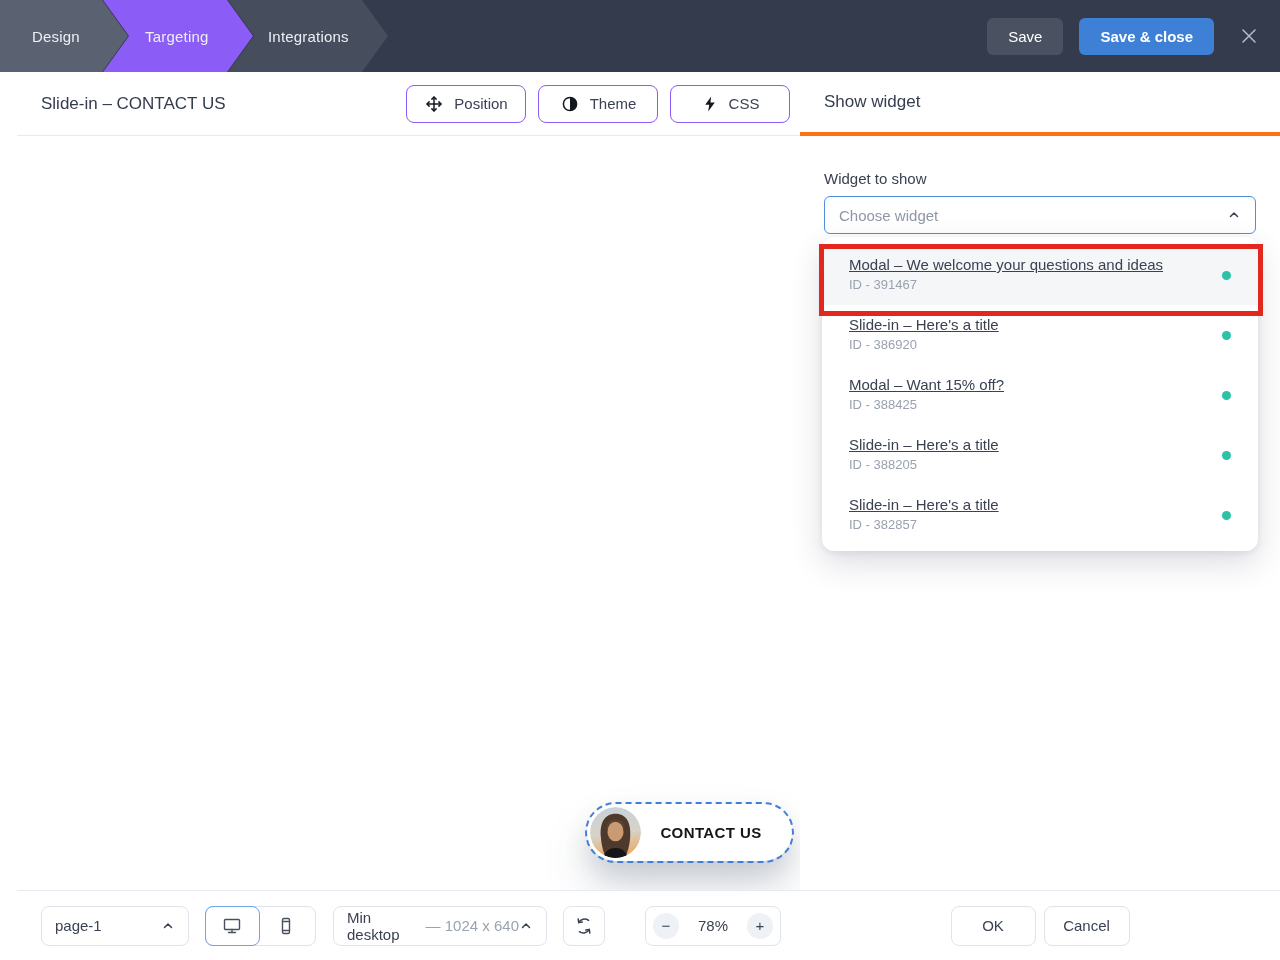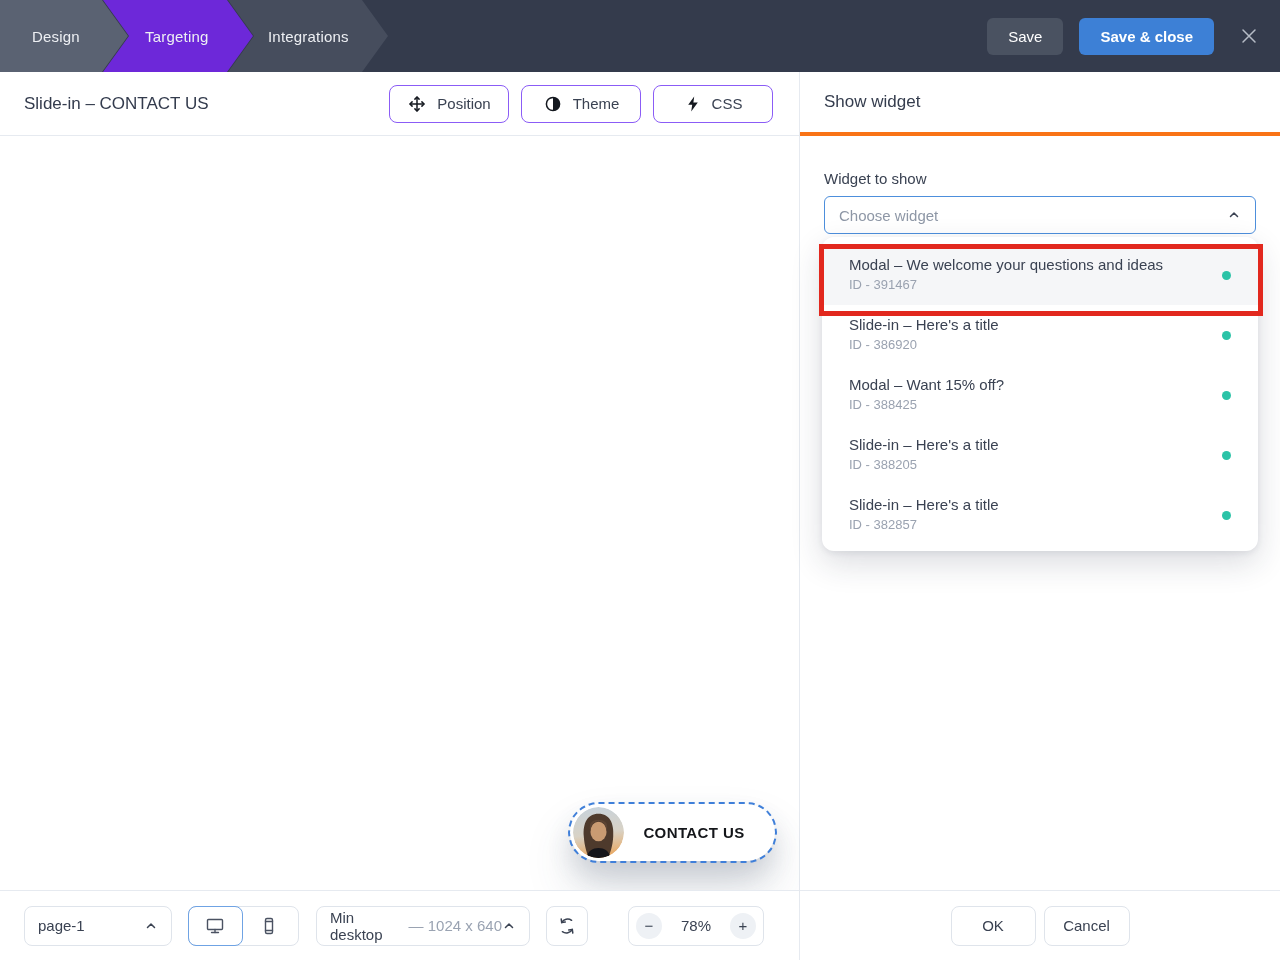--- a/index.html
+++ b/index.html
@@ -15,38 +15,38 @@
     position:absolute; left:0; top:0; width:1280px; height:72px;
     background:#343B4C; display:flex; align-items:center;
   }
   .tabs { display:flex; height:72px; }
   .tab {
     height:72px; display:flex; align-items:center;
     color:#EDEFF3; font-size:15px; letter-spacing:.2px; cursor:pointer;
   }
   .tab.t1 { width:128px; padding-left:32px; background:#5A6272; z-index:3;
     clip-path: polygon(0 0, calc(100% - 26px) 0, 100% 50%, calc(100% - 26px) 100%, 0 100%); }
-  .tab.t2 { width:150px; padding-left:42px; background:#6d28d9; z-index:2; margin-left:-25px;
+  .tab.t2 { width:150px; padding-left:42px; background:#8b5cf6; z-index:2; margin-left:-25px;
     clip-path: polygon(0 0, calc(100% - 26px) 0, 100% 50%, calc(100% - 26px) 100%, 0 100%, 26px 50%); text-align: right; }
   .tab.t3 { width:160px; padding-left:40px; background:#464D5D; z-index:1; margin-left:-25px;
     clip-path: polygon(0 0, calc(100% - 26px) 0, 100% 50%, calc(100% - 26px) 100%, 0 100%, 26px 50%); }
   .topbar-right { margin-left:auto; display:flex; align-items:center; padding-right:21px; }
   .btn-save {
     height:37px; padding:0 21px; border:none; border-radius:6px;
     background:#4A5261; color:#fff; font-size:15px; font-family:inherit; cursor:pointer;
   }
   .btn-save-close {
     height:37px; padding:0 21px; margin-left:16px; border:none; border-radius:6px;
     background:#3D80D6; color:#fff; font-size:15px; font-weight:bold; font-family:inherit; cursor:pointer;
   }
   .close-x { margin-left:25px; width:20px; height:20px; cursor:pointer; display:flex; }
 
   
   .col-left {
-    position:absolute; left:0; top:72px; width:800px; height:888px;
+    position:absolute; left:17px; top:72px; width:800px; height:888px;
     border-right:1px solid #E6EAF0; background:#fff;
   }
   .col-right {
     position:absolute; left:800px; top:72px; width:480px; height:888px; background:#fff;
   }
 
   
   .subheader {
     height:64px; border-bottom:1px solid #E6EAF0;
     display:flex; align-items:center; padding:0 26px 0 24px;
@@ -80,21 +80,21 @@
     position:absolute; left:22px; right:22px; top:101px;
     background:#fff; border-radius:12px; padding:8px 0 6px 0;
     box-shadow:0 2px 6px rgba(30,40,60,.08), 0 12px 32px rgba(30,40,60,.16);
     z-index:4;
   }
   .widget-item {
     position:relative; height:60px; padding:9px 30px 0 27px; cursor:pointer;
   }
   .widget-item.highlighted { background:#F5F6F8; }
   .widget-item .w-title { font-size:15px; color:#3A4252; line-height:21px;
-    white-space:nowrap; overflow:hidden; }
+    white-space:nowrap; overflow:hidden;text-decoration:underline; }
   .widget-item .w-id { font-size:13px; color:#9AA2B0; line-height:20px; }
   .widget-item .dot {
     position:absolute; right:27px; top:26px; width:9px; height:9px; border-radius:50%;
   }
   .red-annotation {
     position:absolute; top:-1px; left:-3px; width:calc(100% + 8px); height:72px;
     border:5px solid #E2281E; pointer-events:none; z-index:6;
   }
 
   

